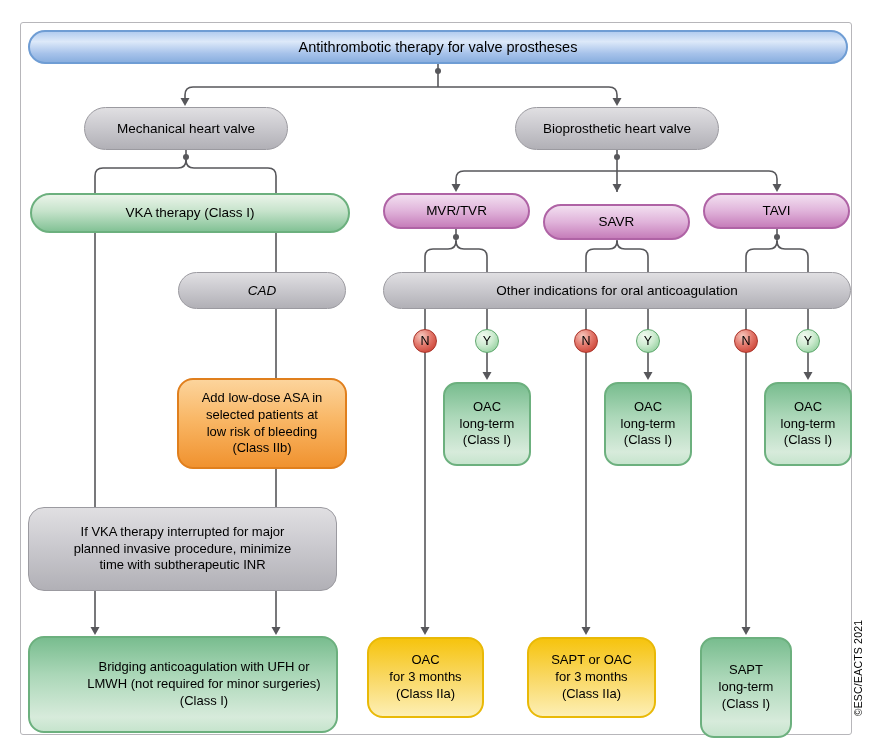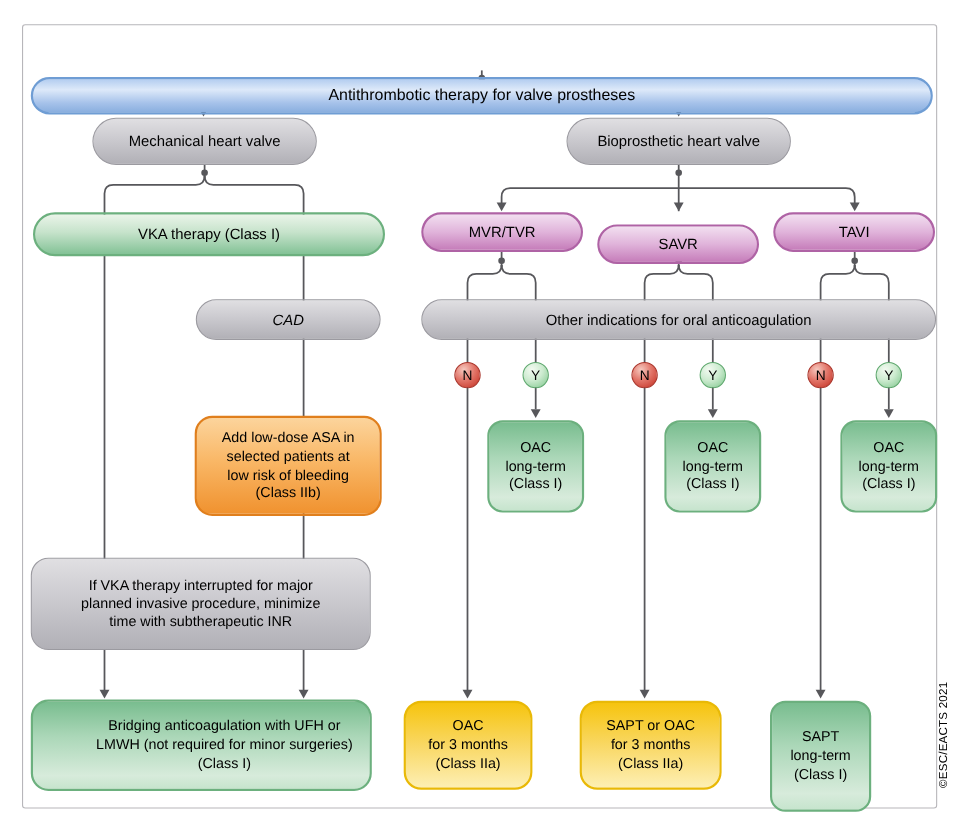--- a/index.html
+++ b/index.html
@@ -117,21 +117,21 @@
       <polygon points="772.5,184 781.5,184 777,192"></polygon>
       <polygon points="420.5,627 429.5,627 425,635"></polygon>
       <polygon points="581.5,627 590.5,627 586,635"></polygon>
       <polygon points="741.5,627 750.5,627 746,635"></polygon>
       <polygon points="482.5,372 491.5,372 487,380"></polygon>
       <polygon points="643.5,372 652.5,372 648,380"></polygon>
       <polygon points="803.5,372 812.5,372 808,380"></polygon>
     </g>
   </svg>
 
-  <div class="node pill blue" style="left:28px;top:30px;width:820px;height:34px;margin-top:40px;">Antithrombotic therapy for valve prostheses</div>
+  <div class="node pill blue" style="left:28px;top:30px;width:820px;height:34px;">Antithrombotic therapy for valve prostheses</div>
 
   <div class="node pill gray" style="left:84px;top:107px;width:204px;height:43px;">Mechanical heart valve</div>
   <div class="node pill gray" style="left:515px;top:107px;width:204px;height:43px;">Bioprosthetic heart valve</div>
 
   <div class="node pill greenpill" style="left:30px;top:193px;width:320px;height:40px;">VKA therapy (Class I)</div>
 
   <div class="node pill pink" style="left:383px;top:193px;width:147px;height:36px;">MVR/TVR</div>
   <div class="node pill pink" style="left:543px;top:204px;width:147px;height:36px;">SAVR</div>
   <div class="node pill pink" style="left:703px;top:193px;width:147px;height:36px;">TAVI</div>
 
@@ -157,21 +157,21 @@
 long-term
 (Class I)</div>
   <div class="node greenbox" style="left:764px;top:382px;width:88px;height:84px;border-radius:14px;">OAC
 long-term
 (Class I)</div>
 
   <div class="node r16 gray" style="left:28px;top:507px;width:309px;height:84px;font-size:13px;">If VKA therapy interrupted for major
 planned invasive procedure, minimize
 time with subtherapeutic INR</div>
 
-  <div class="node r16 greenbox" style="left:28px;top:636px;width:310px;height:83px;padding-left:42px;">Bridging anticoagulation with UFH or
+  <div class="node r16 greenbox" style="left:28px;top:636px;width:310px;height:97px;padding-left:42px;">Bridging anticoagulation with UFH or
 LMWH (not required for minor surgeries)
 (Class I)</div>
 
   <div class="node r16 yellow" style="left:367px;top:637px;width:117px;height:81px;">OAC
 for 3 months
 (Class IIa)</div>
   <div class="node r16 yellow" style="left:527px;top:637px;width:129px;height:81px;">SAPT or OAC
 for 3 months
 (Class IIa)</div>
   <div class="node greenbox" style="left:700px;top:637px;width:92px;height:101px;border-radius:14px;">SAPT

